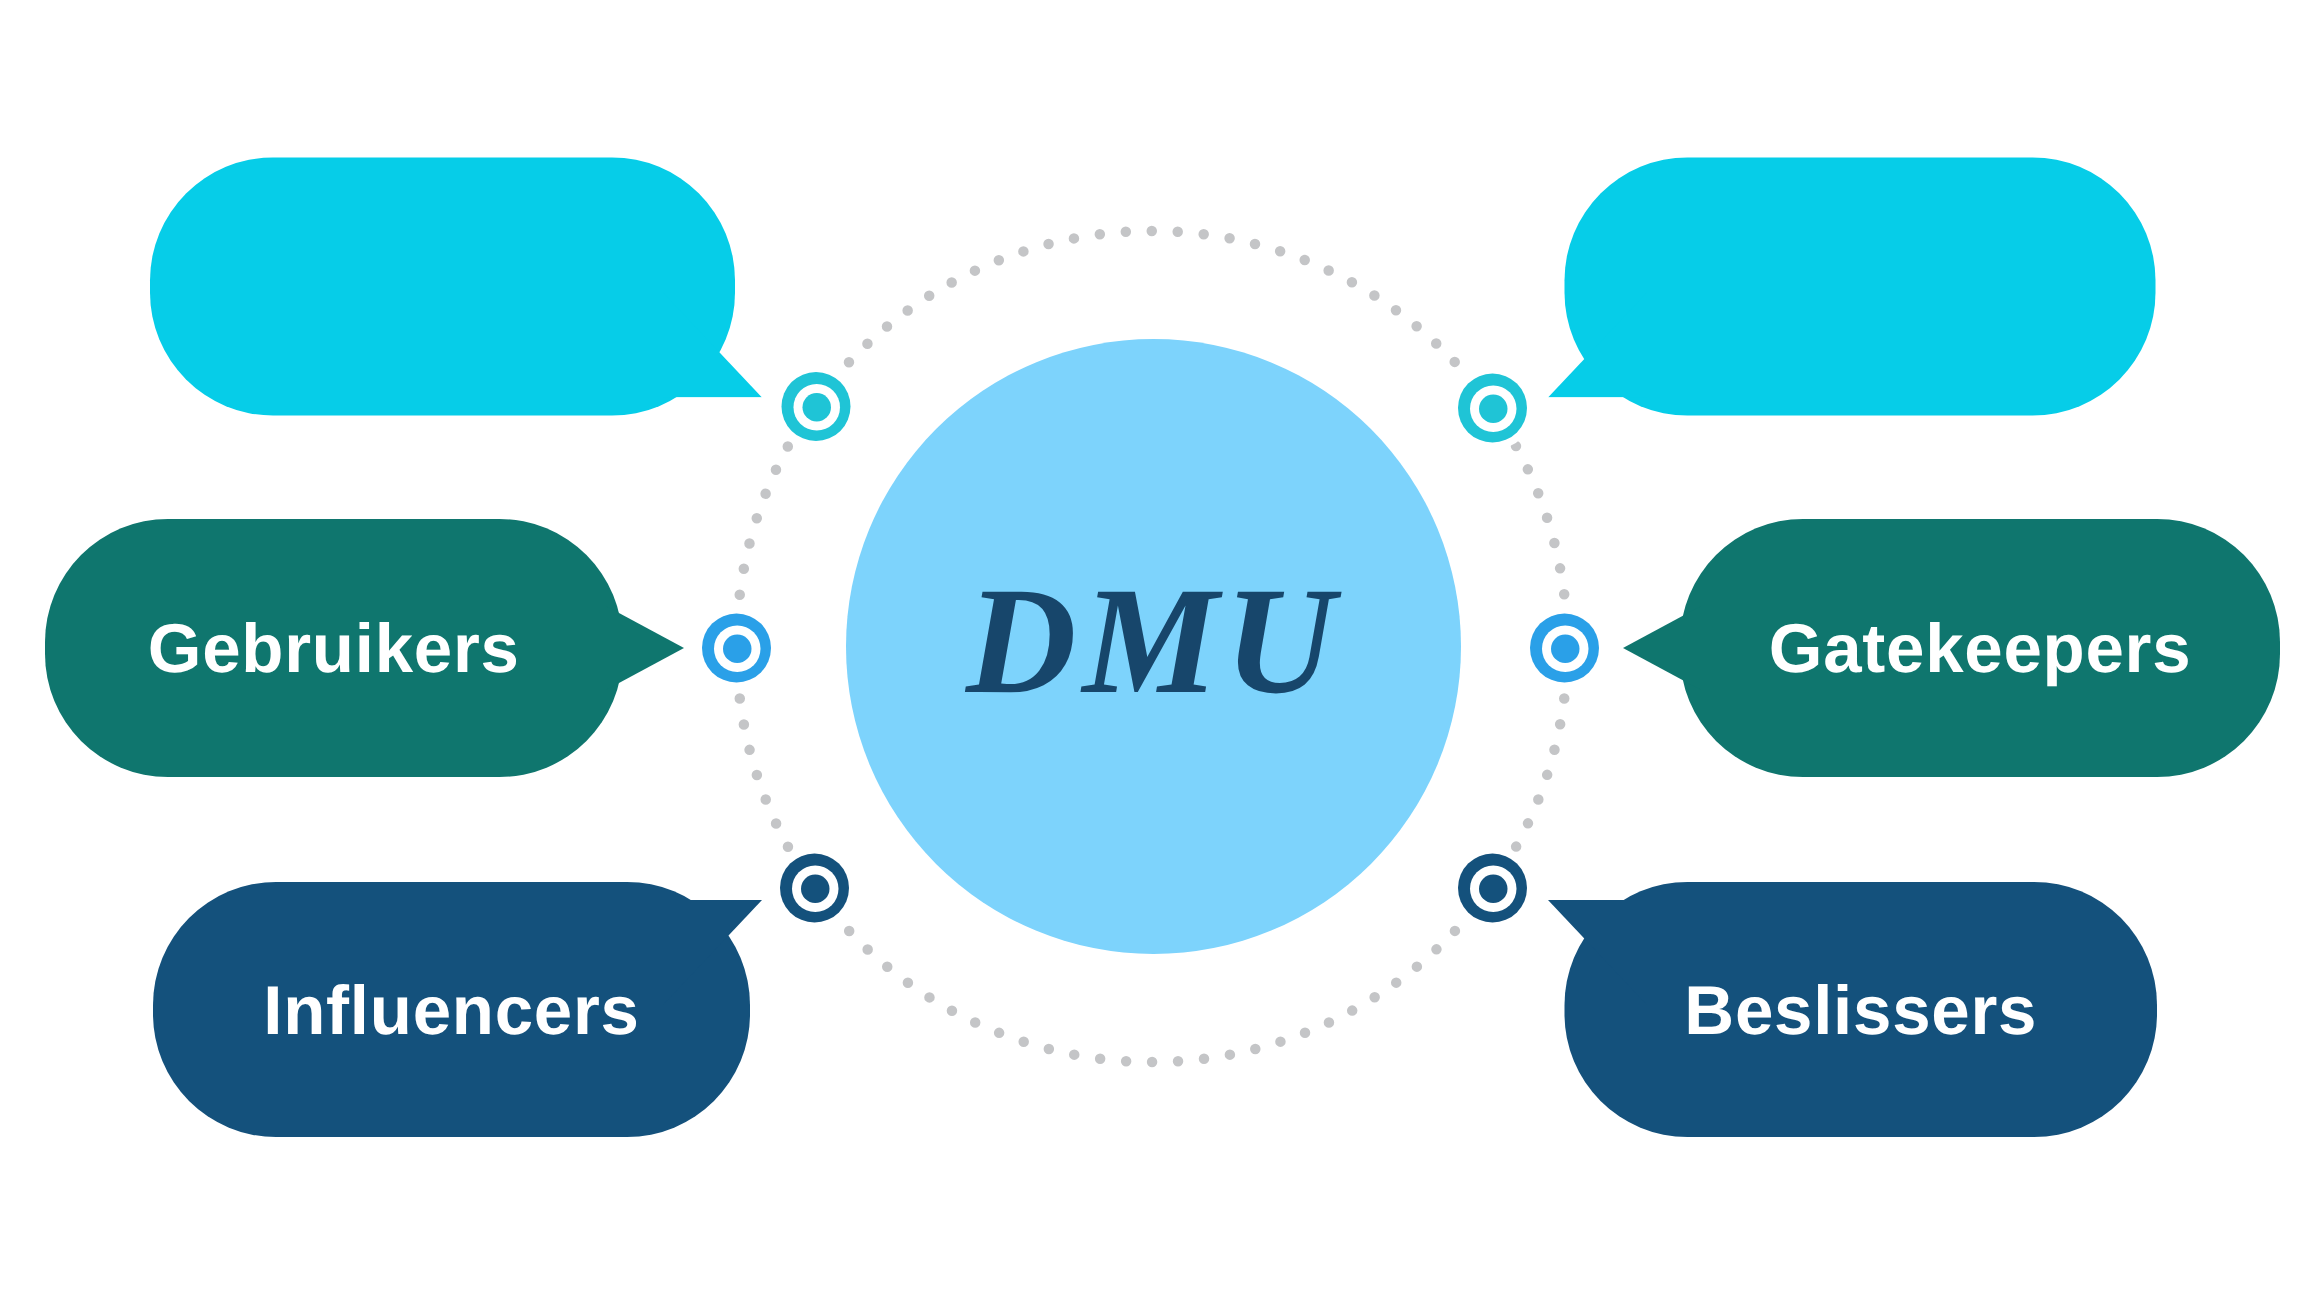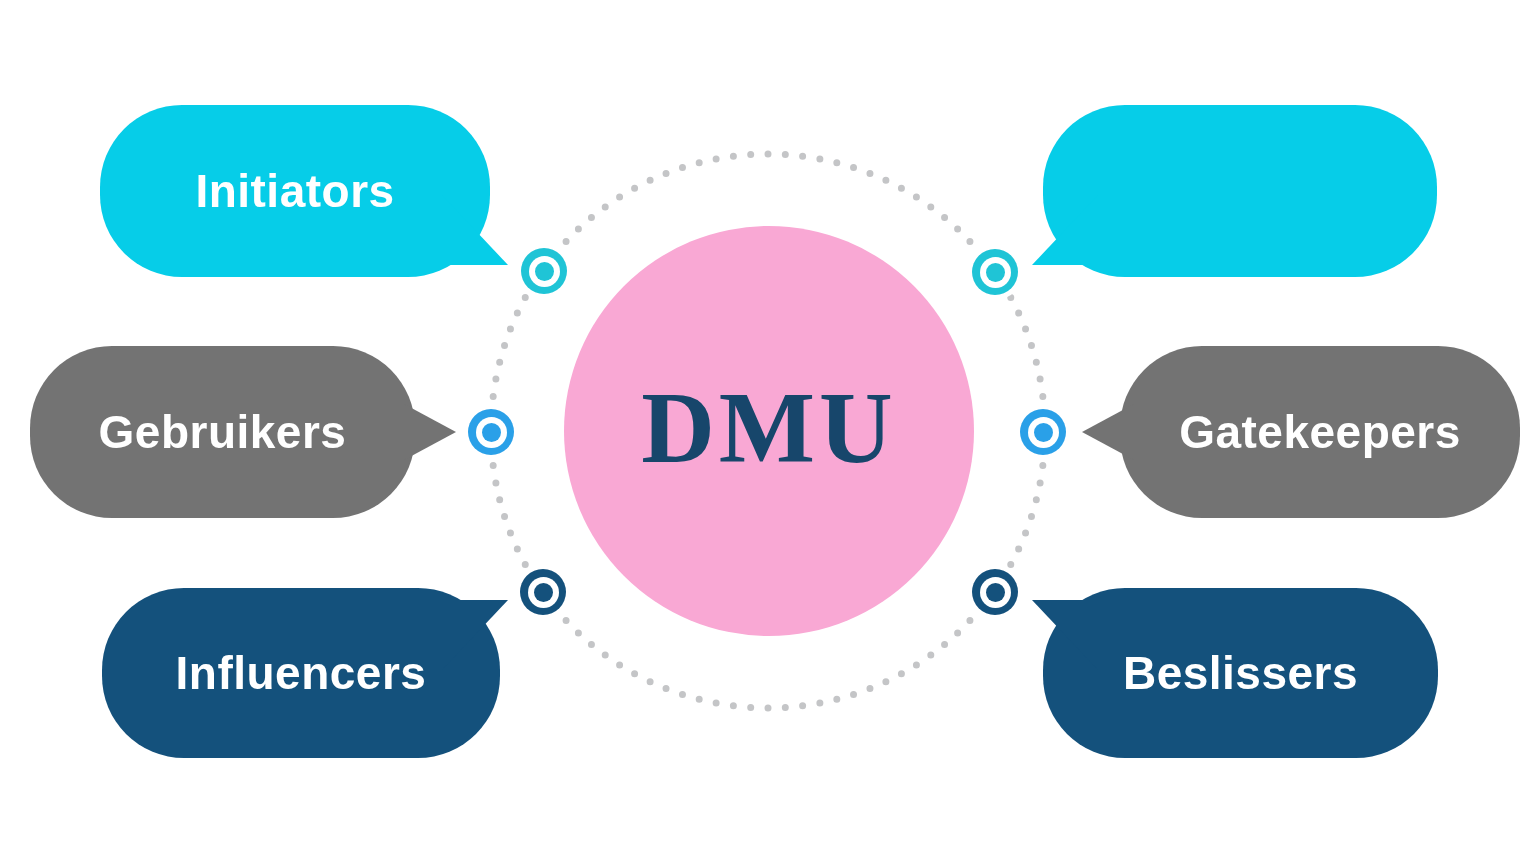--- a/index.html
+++ b/index.html
@@ -14,22 +14,22 @@
 
   
   .orbit-svg { position: absolute; left: 0; top: 0; z-index: 1; }
 
   
   .center-circle {
     position: absolute; z-index: 2;
     left: 564px; top: 226px;
     width: 410px; height: 410px;
     border-radius: 50%;
-    background: #f9a8d4;
-    display: flex; align-items: center; justify-content: center;
+    background: #7dd3fc;
+    display: flex; align-items: center; justify-content: center; font-style: italic;
   }
   .center-label {
     font-family: "Liberation Serif", "DejaVu Serif", serif;
     font-weight: bold;
     font-size: 102px;
     letter-spacing: 4px;
     color: #17466B;
     line-height: 1;
     padding-bottom: 6px;
   }
@@ -67,21 +67,21 @@
     display: flex; align-items: center; justify-content: center;
   }
   .bubble .label {
     color: #ffffff;
     font-weight: bold;
     font-size: 46px;
     letter-spacing: 0.5px;
     white-space: nowrap;
   }
   .bubble.cyan, .bubble.cyan .tail { background-color: #06CDE8; }
-  .bubble.blue, .bubble.blue .tail { background-color: #737373; }
+  .bubble.blue, .bubble.blue .tail { background-color: #0f766e; }
   .bubble.navy, .bubble.navy .tail { background-color: #14517C; }
 
   .tail { position: absolute; }
 
   
   .bubble.b-initiators { left: 100px; top: 105px; width: 390px; height: 172px; }
   .bubble.b-initiators .tail {
     width: 66px; height: 70px; right: -18px; bottom: 12px;
     clip-path: polygon(0 0, 100% 100%, 0 100%);
   }
@@ -155,21 +155,20 @@
     </div>
   </div>
   <div class="ring navy pos-bottom-right">
     <div class="ring-inner">
       <div class="ring-dot"></div>
     </div>
   </div>
 
   <div class="bubble cyan b-initiators">
     <div class="tail"></div>
-    <span class="label">Initiators</span>
   </div>
 
   <div class="bubble cyan b-kopers">
     <div class="tail"></div>
   </div>
 
   <div class="bubble blue b-gebruikers">
     <div class="tail"></div>
     <span class="label">Gebruikers</span>
   </div>

